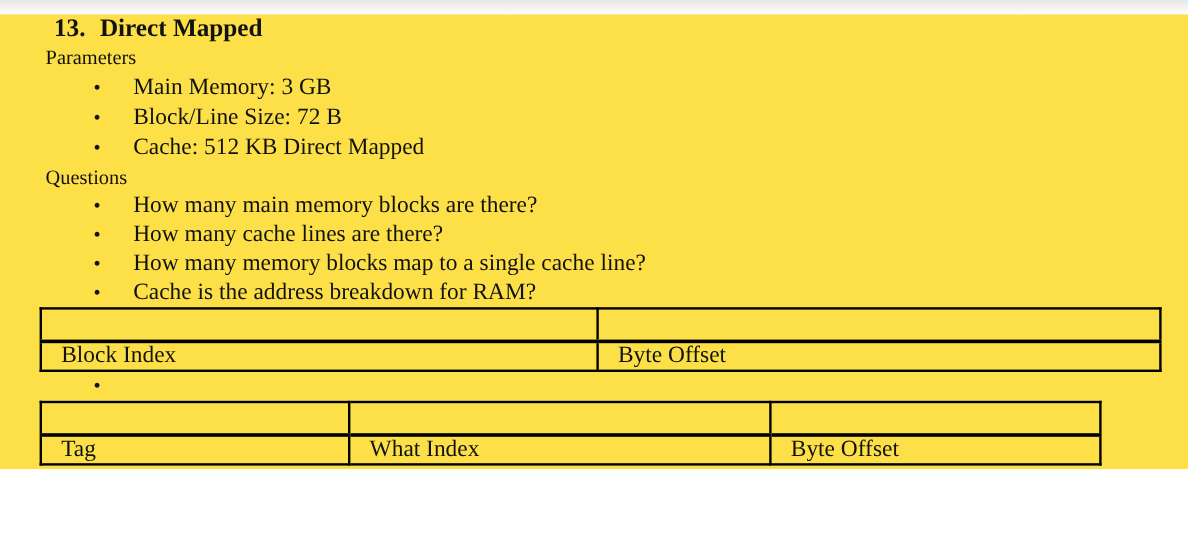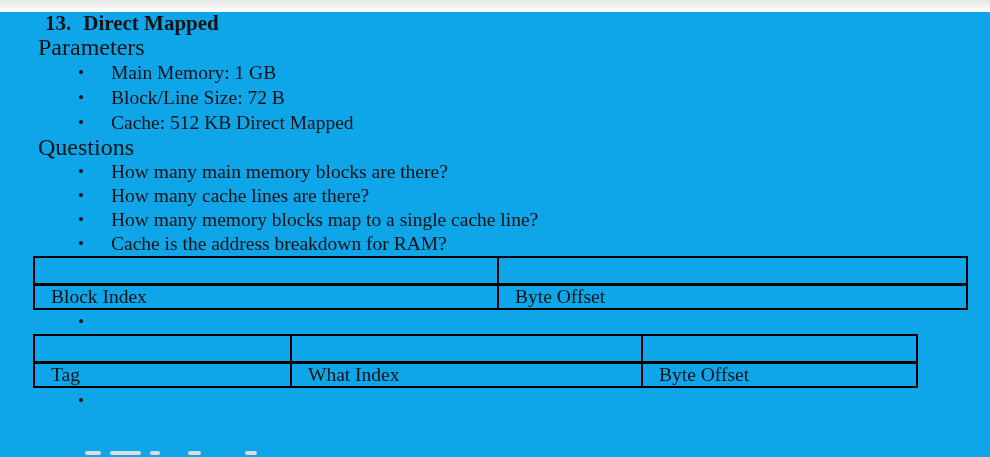--- a/index.html
+++ b/index.html
@@ -3,42 +3,42 @@
 <meta charset="utf-8">
 <style>
   html, body {
     margin: 0;
     padding: 0;
     background: #ffffff;
   }
   .page {
     position: relative;
     width: 990px;
-    height: 457px;
-    background: #0ea5e9;
+    height: 391px;
+    background: #fde047;
     overflow: hidden;
     font-family: "Liberation Serif", serif;
     color: #121212;
   }
   .top-shade {
     height: 12px;
     width: 100%;
     background: linear-gradient(#e6e6e6, #ffffff);
   }
   .heading {
     margin: 0 0 0 45px;
     font-size: 21px;
     font-weight: bold;
     line-height: 23px;
     white-space: nowrap;
   }
   .heading .num { margin-right: 12px; }
   .label {
     margin: 0 0 0 38px;
-    font-size: 24px;
+    font-size: 17px;
     line-height: 25px;
   }
   ul.blist { list-style: none; margin: 0; padding: 0; }
   ul.blist li {
     display: flex;
     font-size: 19.5px;
     line-height: 25px;
     white-space: nowrap;
   }
   ul.qlist li { line-height: 24px; }
@@ -100,21 +100,21 @@
 
   <h1 class="heading">
     <span class="num">13.</span><span>Direct Mapped</span>
   </h1>
 
   <p class="label">Parameters</p>
 
   <ul class="blist">
     <li>
       <span class="bullet">•</span>
-      <span>Main Memory: 1 GB</span>
+      <span>Main Memory: 3 GB</span>
     </li>
     <li>
       <span class="bullet">•</span>
       <span>Block/Line Size: 72 B</span>
     </li>
     <li>
       <span class="bullet">•</span>
       <span>Cache: 512 KB Direct Mapped</span>
     </li>
   </ul>

